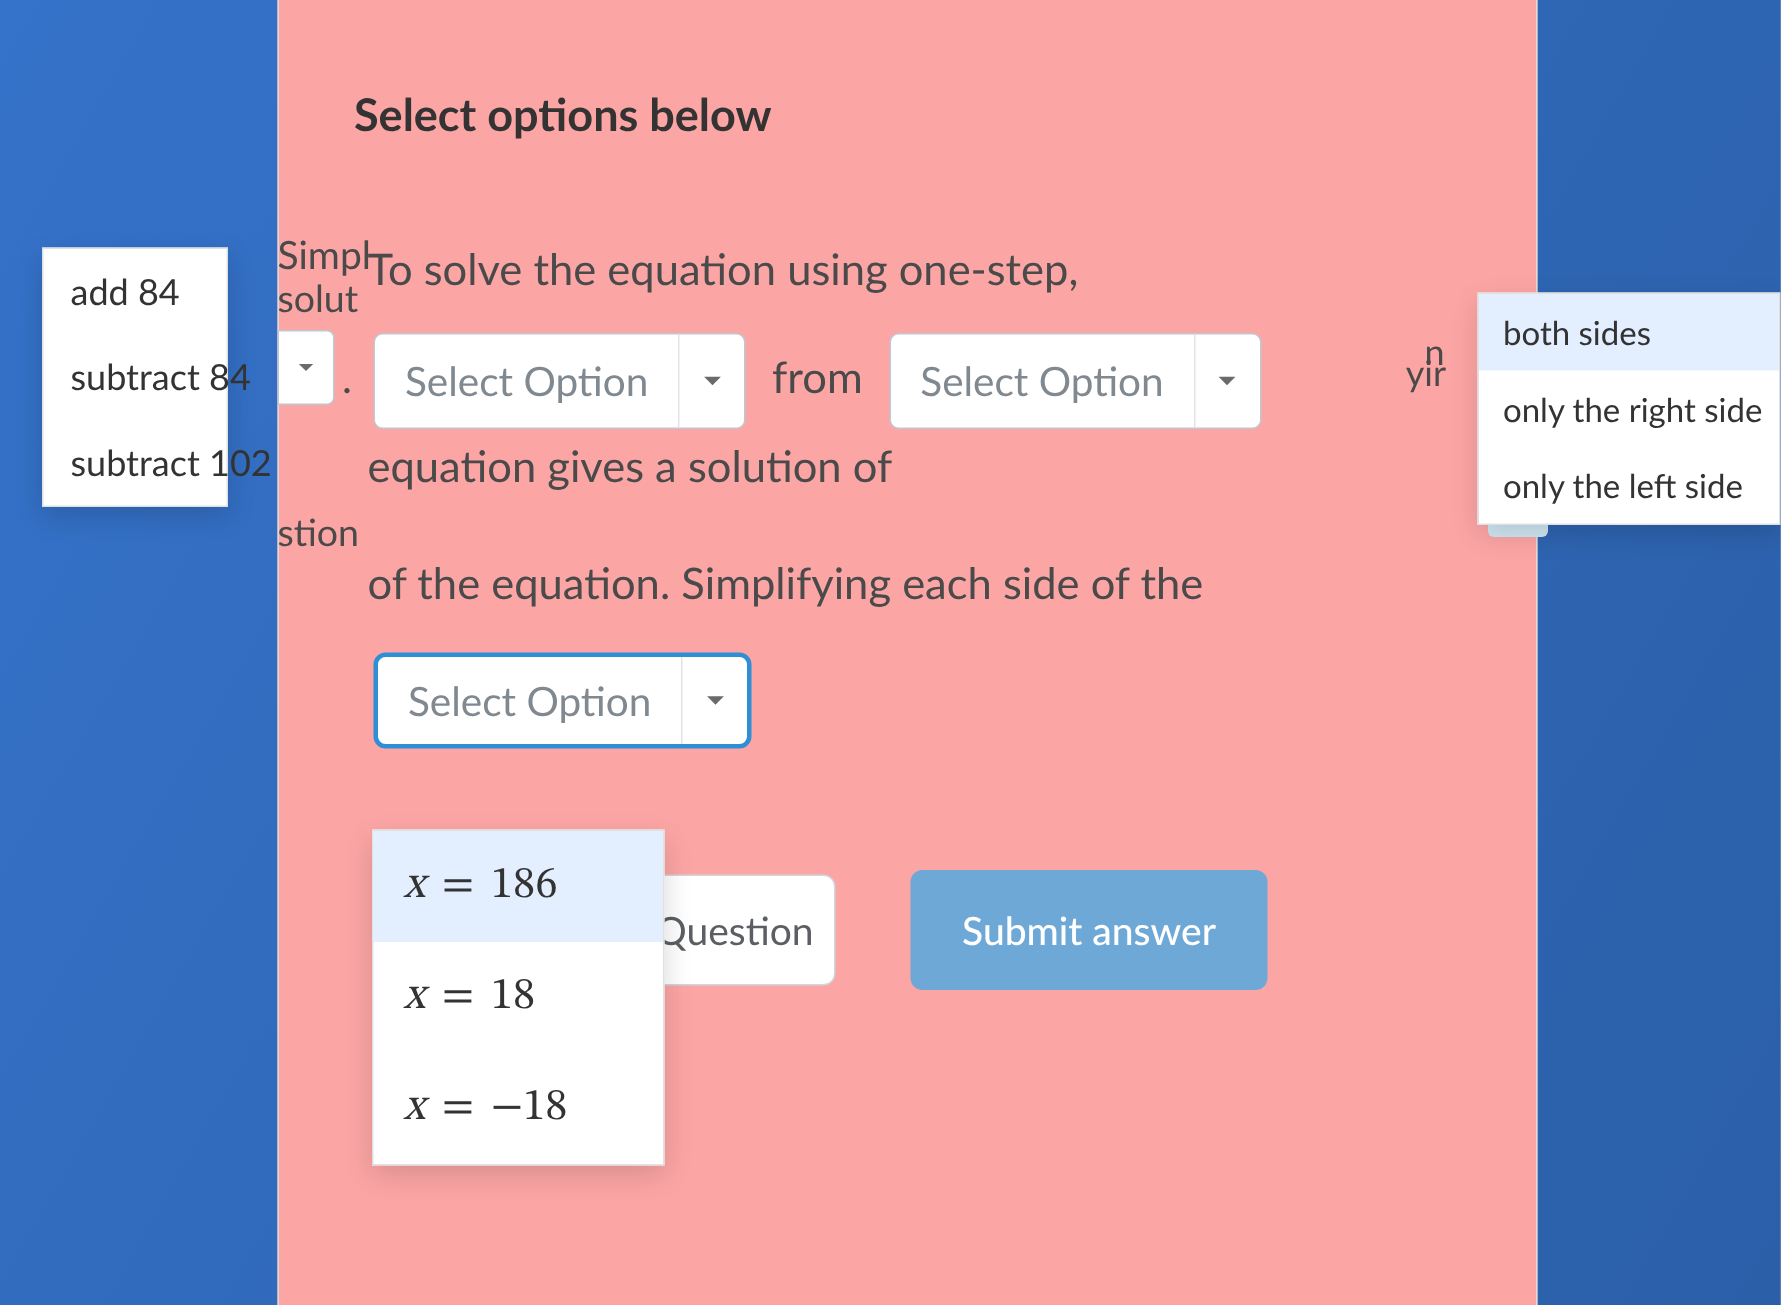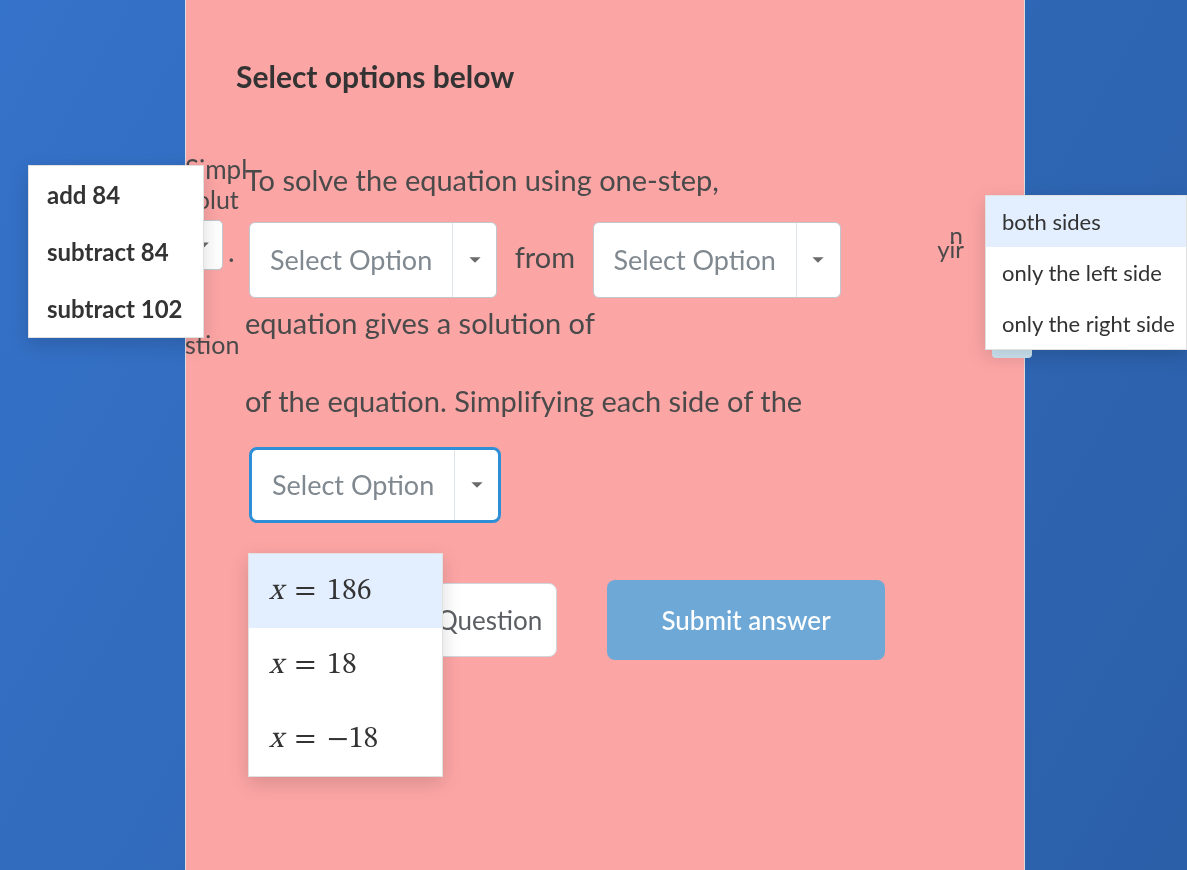--- a/index.html
+++ b/index.html
@@ -56,22 +56,21 @@
     white-space: nowrap;
   }
   .menu .item.highlight {
     background: #e3efff;
   }
 
   
   #menu-left {
     left: 28px;
     top: 165px;
-    width: 176px;
-    font-weight: bold;
+    width: 124px;
   }
 
   
   #menu-right {
     right: 0;
     top: 195px;
     width: 202px;
   }
   #menu-right .item { font-size: 22px; padding: 12px 16px; }
 
@@ -104,21 +103,21 @@
   }
 
   
   .faux-select {
     display: inline-flex;
     align-items: stretch;
     vertical-align: middle;
     border: 1px solid #bfc8cf;
     border-radius: 6px;
     background: #ffffff;
-    height: 76px;
+    height: 64px;
     overflow: hidden;
     margin: 0 4px;
   }
   .faux-select .label {
     display: flex;
     align-items: center;
     padding: 0 20px;
     font-size: 27px;
     color: #808890;
   }
@@ -178,21 +177,21 @@
     font-size: 26px;
     padding: 20px 14px 20px 0;
   }
   .btn-primary {
     border: none;
     border-radius: 8px;
     background: #6ea8d6;
     color: #ffffff;
     font-size: 26px;
     font-weight: 500;
-    padding: 24px 54px;
+    padding: 24px 34px;
     cursor: pointer;
   }
 
   
   .peek-blue {
     position: absolute;
     right: 155px;
     top: 332px;
     width: 40px;
     height: 26px;
@@ -223,21 +222,21 @@
 </style>
 </head>
 <body>
 
 <div class="card">
   <div class="card-title">Select options below</div>
 </div>
 
 <div class="bg-frag" style="left:185px; top:153px; font-size:26px;">Simpl</div>
 <div class="bg-frag" style="left:185px; top:184px; font-size:25px;">solut</div>
-<div class="bg-frag" style="left:185px; top:329px; font-size:25px;">stion</div>
+<div class="bg-frag" style="left:185px; top:340px; font-size:25px;">stion</div>
 
 <div class="tiny-caret">
   <svg viewBox="0 0 10 10">
       <path d="M1 3 L5 7 L9 3 Z"></path>
     </svg>
 </div>
 <div class="tiny-dot">.</div>
 
 <div class="body-area">
   <div class="prose">To solve the equation using one-step,</div>
@@ -283,22 +282,22 @@
 <div class="peek-blue"></div>
 
 <div id="menu-left" class="menu">
   <div class="item">add 84</div>
   <div class="item">subtract 84</div>
   <div class="item">subtract 102</div>
 </div>
 
 <div id="menu-right" class="menu">
   <div class="item highlight">both sides</div>
+  <div class="item">only the right side</div>
   <div class="item">only the left side</div>
-  <div class="item">only the right side</div>
 </div>
 
 <div id="menu-sol" class="menu">
   <div class="item highlight">
     <span>x</span>
     <span class="eq">=</span>
     <span class="num">186</span>
   </div>
   <div class="item">
     <span>x</span>

